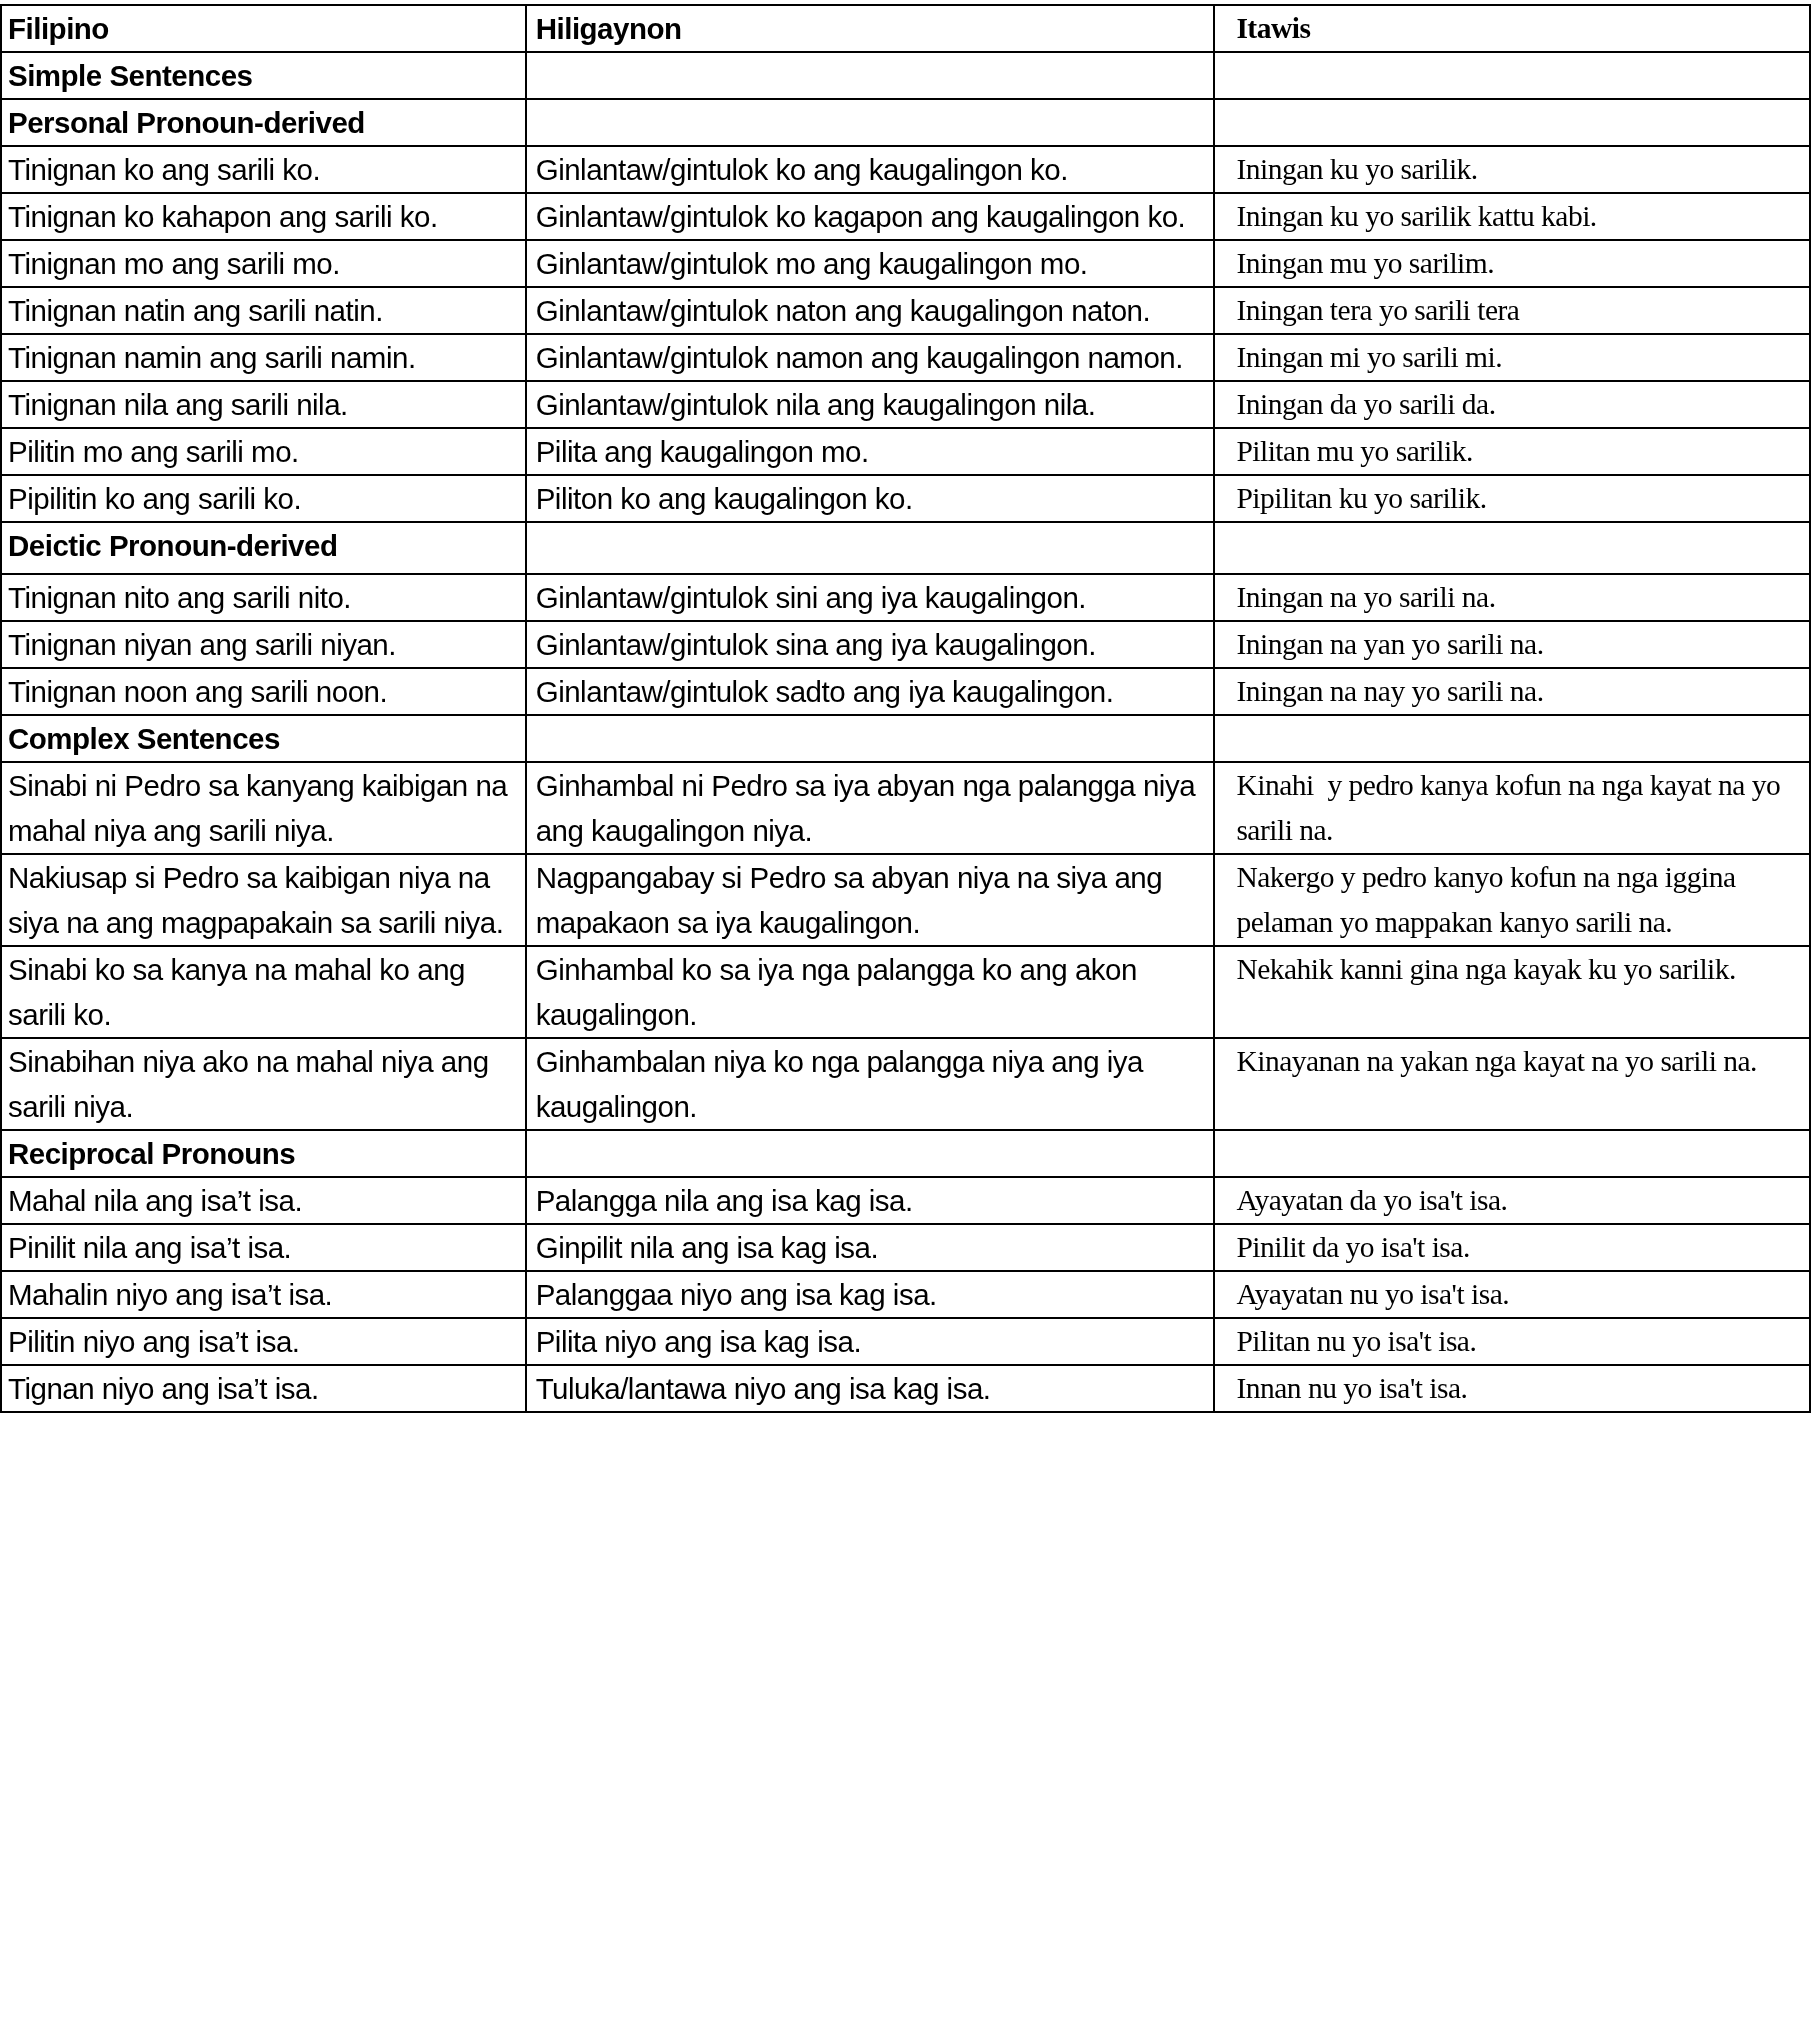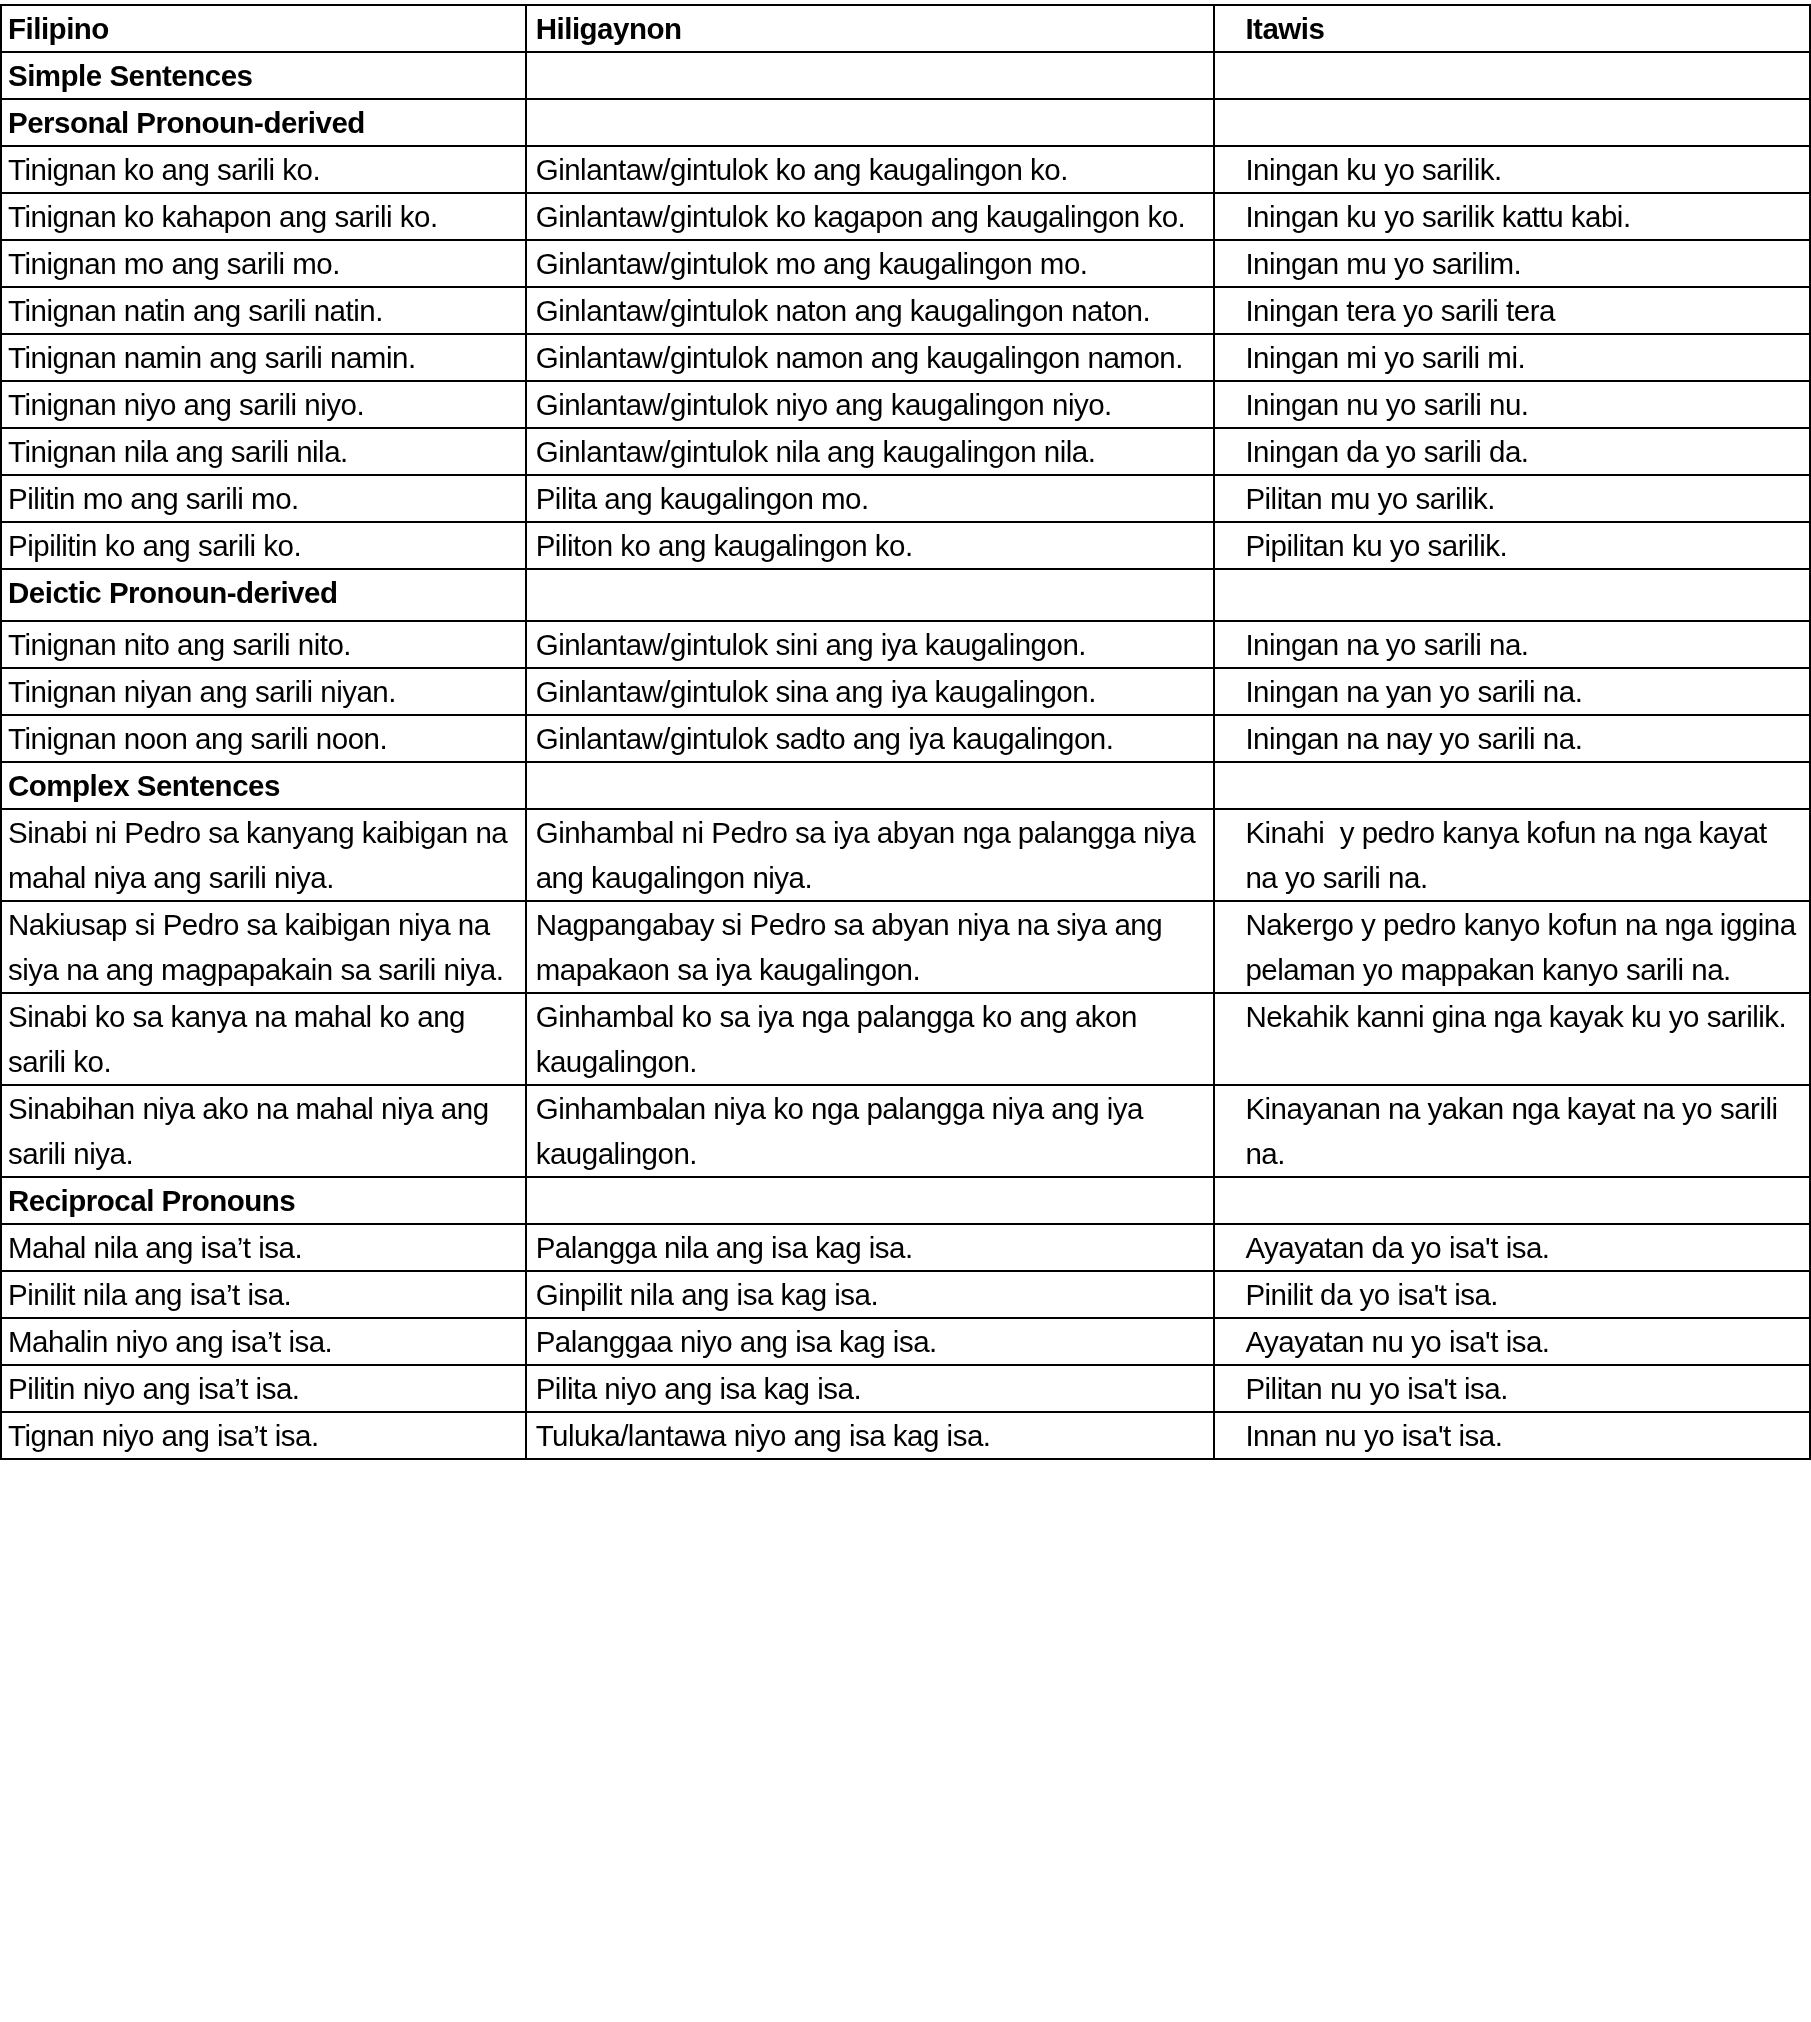--- a/index.html
+++ b/index.html
@@ -28,21 +28,21 @@
     vertical-align: top;
     padding: 0 8.7px 0 6px;
     font-size: 29.5px;
     line-height: 45px;
     letter-spacing: -0.5px;
     word-spacing: 0px;
     white-space: pre-wrap;
   }
   .doc-table td.c1 { width: 508px; }
   .doc-table td.c2 { width: 669px; padding-left: 9px; }
-  .doc-table td.c3 { padding-left: 30px; }
+  .doc-table td.c3 { padding-left: 21px; font-family: Liberation Serif, serif; }
   .doc-table tr.bold td { font-weight: bold; }
   .doc-table tr.section-header.tall td { height: 50px; }
   .doc-table tr.row-1 td { height: 43px; }
 </style>
 </head>
 <body>
 
 <table class="doc-table">
   <tbody id="table-body">
     <tr class="bold header-row row-1">
@@ -77,25 +77,20 @@
       </tr>
       <tr>
         <td class="c1">Tinignan natin ang sarili natin.</td>
         <td class="c2">Ginlantaw/gintulok naton ang kaugalingon naton.</td>
         <td class="c3">Iningan tera yo sarili tera</td>
       </tr>
       <tr>
         <td class="c1">Tinignan namin ang sarili namin.</td>
         <td class="c2">Ginlantaw/gintulok namon ang kaugalingon namon.</td>
         <td class="c3">Iningan mi yo sarili mi.</td>
-      </tr>
-      <tr>
-        <td class="c1">Tinignan niyo ang sarili niyo.</td>
-        <td class="c2">Ginlantaw/gintulok niyo ang kaugalingon niyo.</td>
-        <td class="c3">Iningan nu yo sarili nu.</td>
       </tr>
       <tr>
         <td class="c1">Tinignan nila ang sarili nila.</td>
         <td class="c2">Ginlantaw/gintulok nila ang kaugalingon nila.</td>
         <td class="c3">Iningan da yo sarili da.</td>
       </tr>
       <tr>
         <td class="c1">Pilitin mo ang sarili mo.</td>
         <td class="c2">Pilita ang kaugalingon mo.</td>
         <td class="c3">Pilitan mu yo sarilik.</td>

